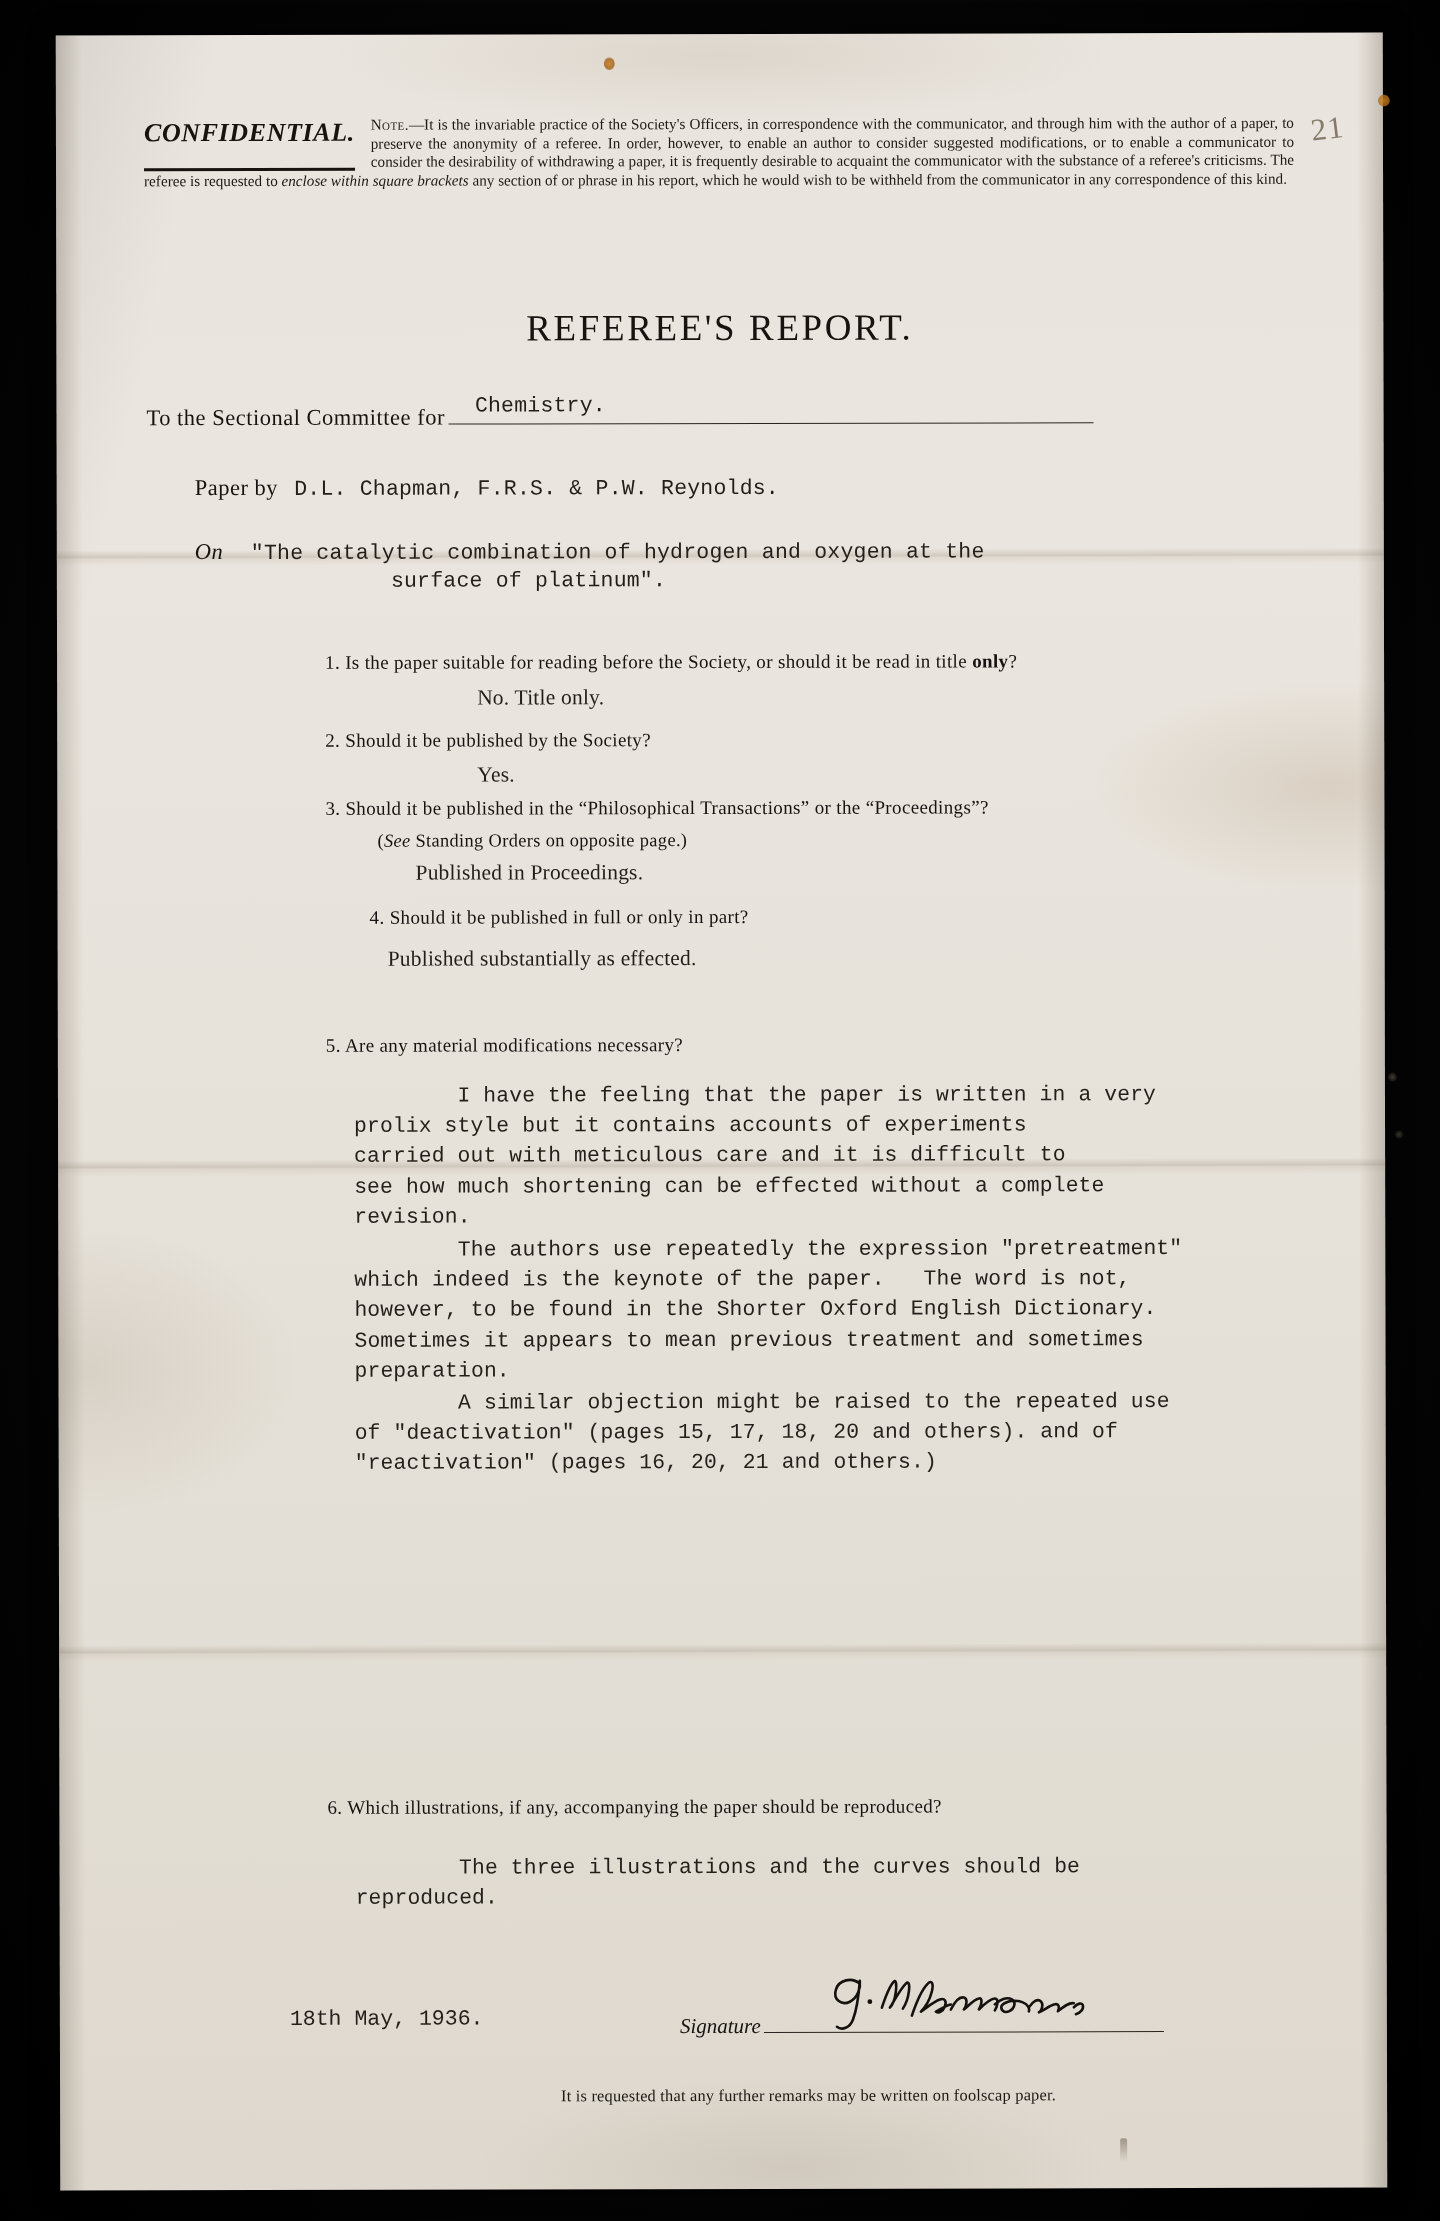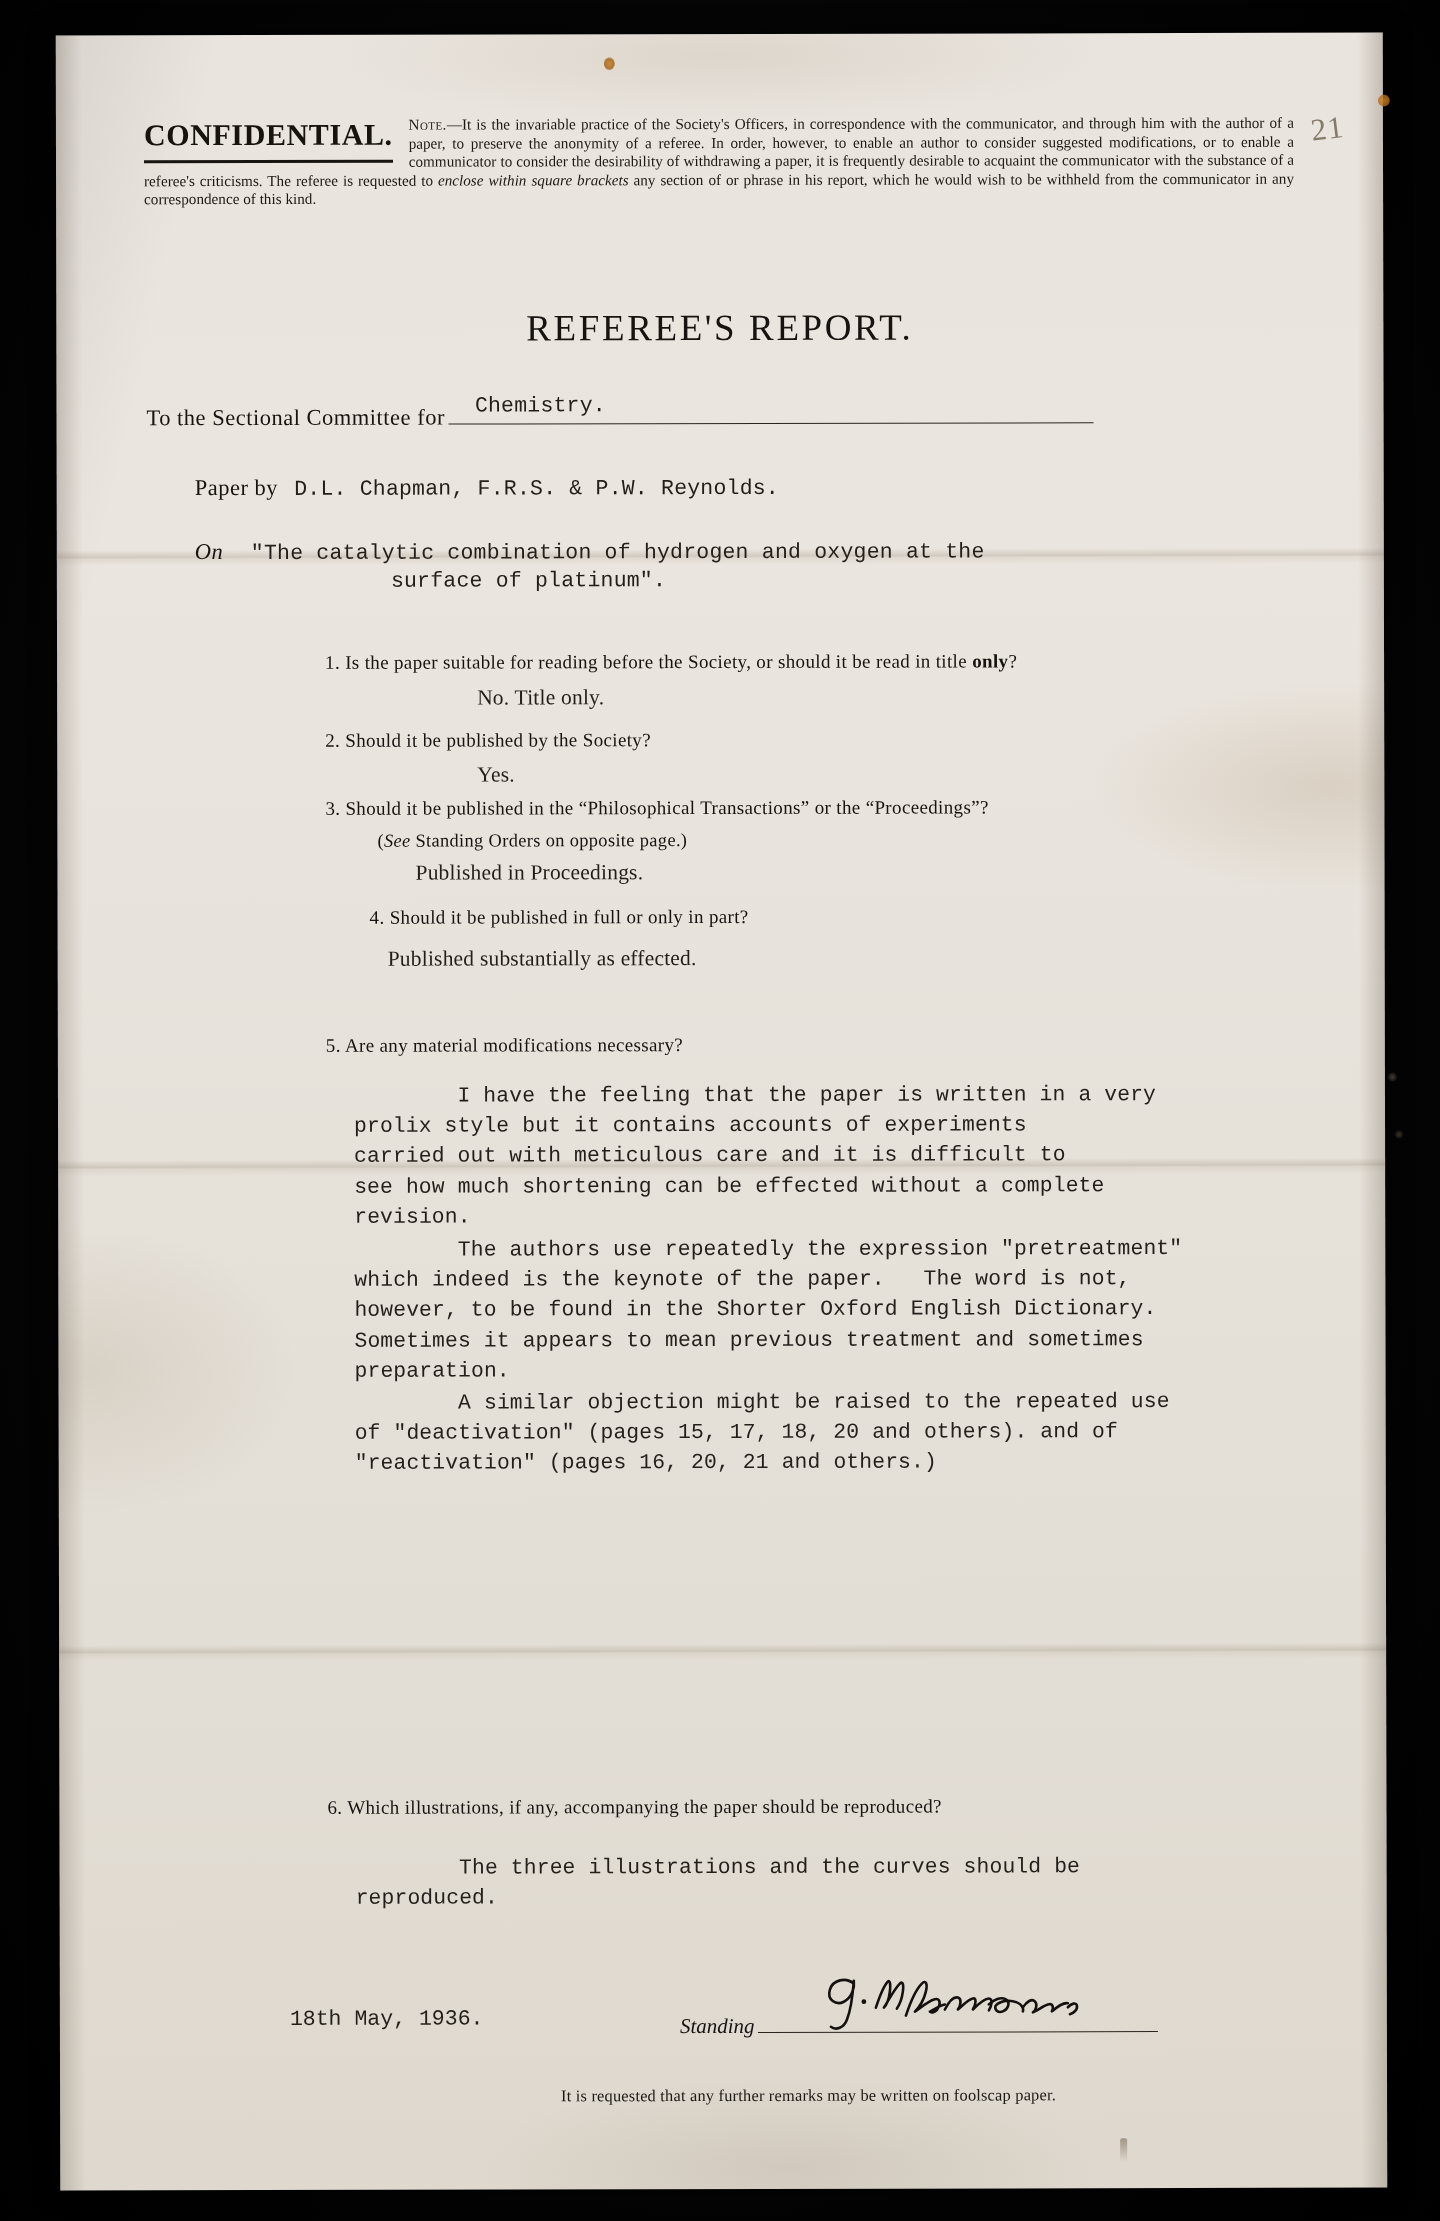--- a/index.html
+++ b/index.html
@@ -119,28 +119,29 @@
   
   .header-row {
     position: absolute;
     left: 88px;
     top: 81px;
     width: 1150px;
   }
   .confidential {
     float: left;
     font-family: "Liberation Serif", serif;
-    font-size: 30px;
+    font-size: 26px;
     font-weight: bold;
     letter-spacing: 0.6px;
     color: #17130f;
     border-bottom: 3px solid #17130f;
-    padding-bottom: 8px;
+    padding-bottom: 20px;
     margin-right: 16px;
     margin-top: 2px;
+    font-style: italic;
   }
   .note-block {
     font-family: "Liberation Serif", serif;
     font-size: 15.2px;
     line-height: 18.6px;
     color: #1d1915;
     text-align: justify;
   }
   .note-lead {
     font-variant: small-caps;
@@ -399,21 +400,21 @@
     <div class="q q6">
       <span class="num">6.</span>
       <span>Which illustrations, if any, accompanying the paper should be reproduced?</span>
     </div>
     <div class="body-para p6">        The three illustrations and the curves should be
 reproduced.</div>
 
     <div class="date-line">18th May, 1936.</div>
 
     <div class="sig-wrap">
-      <span class="sig-label">Standing</span><span class="sig-rule">
+      <span class="sig-label">Signature</span><span class="sig-rule">
         <span class="sig-ink">
           <svg width="300" height="62" viewBox="0 0 300 62" aria-hidden="true">
             <g fill="none" stroke="#14110e" stroke-width="2.6" stroke-linecap="round" stroke-linejoin="round">
               <path d="M36 12 C28 5, 15 8, 12 18 C9 28, 18 34, 26 30 C34 26, 37 16, 36 9 C35 22, 33 38, 29 48 C26 56, 18 59, 13 55"></path>
               <circle cx="46" cy="30" r="2.4" fill="#14110e" stroke="none"></circle>
               <path d="M58 36 C62 24, 66 14, 70 10 C72 8, 73 12, 72 20 C71 28, 68 34, 66 36 C70 30, 76 18, 82 12 C85 9, 86 13, 85 20 C84 28, 81 34, 79 37"></path>
               <path d="M88 44 C92 32, 98 18, 104 12 C108 8, 110 12, 108 20 C106 28, 101 36, 97 40 C103 36, 110 30, 116 28 C121 26, 123 30, 121 35 C119 40, 115 42, 112 40 C116 38, 122 34, 127 33"></path>
               <path d="M127 38 C131 30, 136 25, 140 26 C144 27, 143 34, 140 38 C145 34, 150 28, 155 27 C159 26, 158 33, 155 38 C160 33, 166 27, 171 27 C175 27, 174 34, 171 39"></path>
               <path d="M171 33 C176 28, 183 25, 188 28 C193 31, 190 38, 185 40 C180 42, 176 38, 178 34 C183 29, 192 28, 199 31 C204 33, 206 37, 205 40"></path>
               <path d="M205 36 C209 30, 214 27, 217 30 C220 33, 218 39, 215 41 C220 39, 226 34, 231 33 C235 32, 236 36, 234 40 C239 36, 245 31, 250 32"></path>

